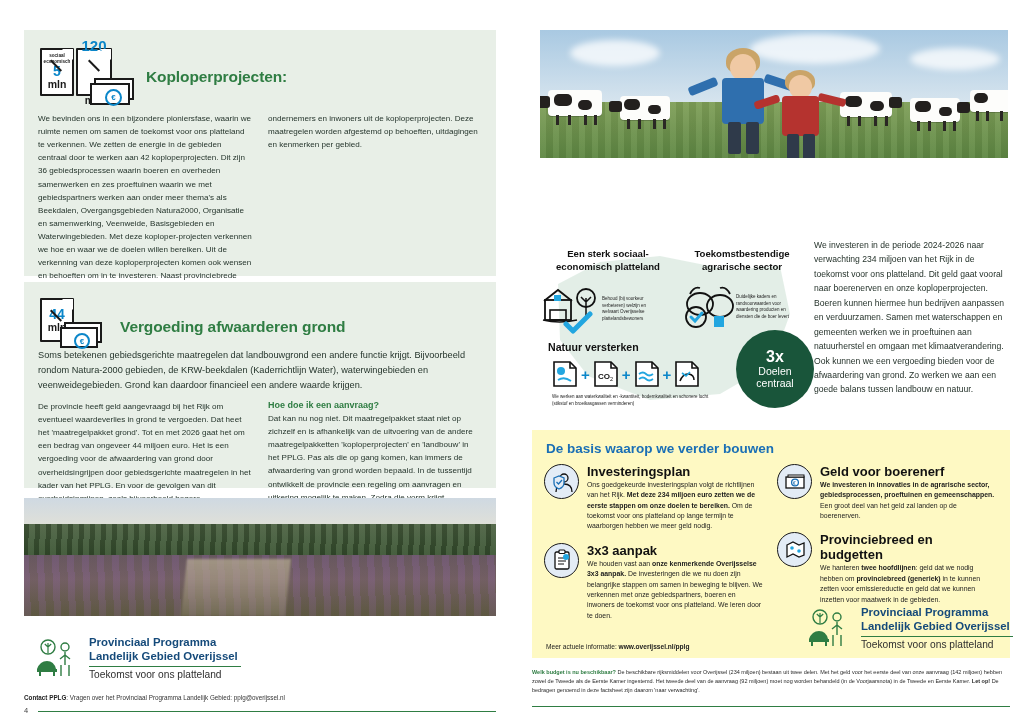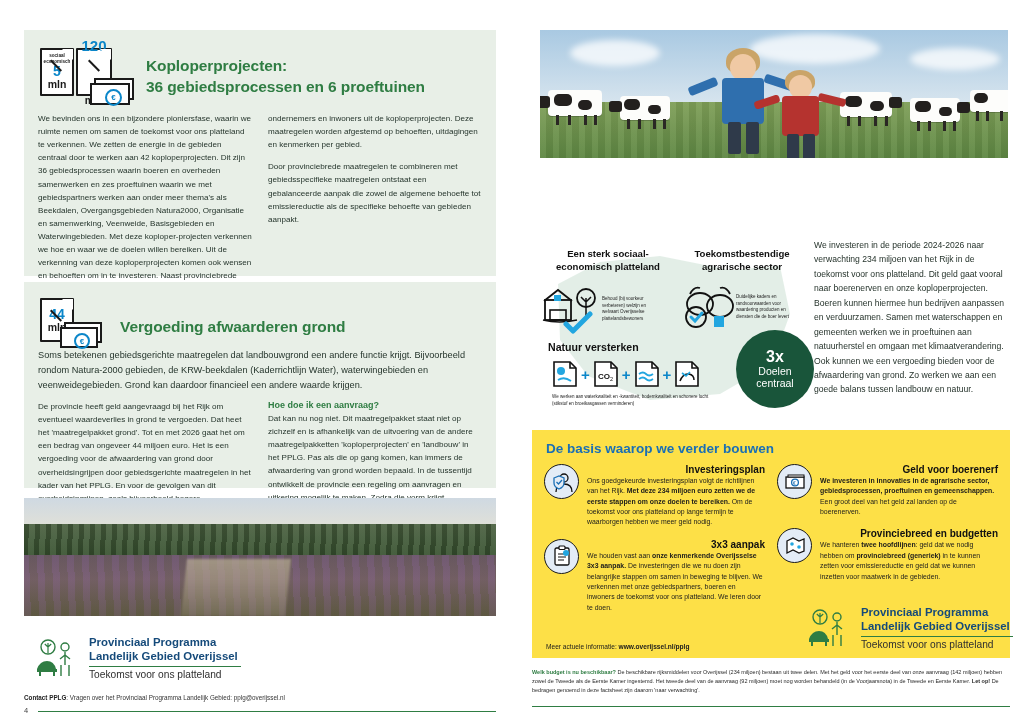--- a/index.html
+++ b/index.html
@@ -213,36 +213,36 @@
   .badge3x .b3 { font-size: 10.5px; }
 
   .right-intro {
     position:absolute; left: 814px; top: 238px; width: 194px;
     color: #1f2d25; font-size: 8.6px; line-height: 1.68;
   }
 
   .bluebox {
     position:absolute; left: 532px; top: 430px;
     width: 478px; height: 228px;
-    background: #fde047;
+    background: #fef9c3;
   }
   .bluebox-h {
     color:#1a6fb5; font-weight:bold; font-size:13.5px;
     padding: 11px 0 0 14px;
   }
   .bb-cols { display:flex; gap: 12px; padding: 8px 12px 0 12px; }
   .bb-col { flex:1; }
   .bb-item { display:flex; gap:8px; margin-bottom: 11px; }
   .bb-icon {
     width: 33px; height: 33px; flex:0 0 auto;
     border: 1.6px solid #1a1a1a; border-radius: 50%;
     display:flex; align-items:center; justify-content:center;
     background: #e3ecf6;
   }
-  .bb-title { font-size: 10px; font-weight: bold; color:#111; margin-bottom: 1px; text-align: right; }
+  .bb-title { font-size: 13px; font-weight: bold; color:#111; margin-bottom: 1px; }
   .bb-text { font-size: 6.9px; color:#1b1b1b; line-height:1.5; }
   .bb-text b { font-weight: bold; }
   .bb-more { position:absolute; left: 14px; bottom: 8px; font-size: 6.6px; color:#1b1b1b; }
   .bb-more b { font-weight: bold; }
 
   .right-logo { position:absolute; left: 806px; top: 606px; }
   .footnote {
     position:absolute; left: 532px; top: 668px; width: 478px;
     font-size: 5.5px; line-height: 1.62; color:#2a2a2a;
   }
@@ -273,31 +273,29 @@
             <div class="doc-num" style="font-size:15px">120</div>
             <div class="doc-mln">mln</div>
           </div>
           <div class="money" style="left:56px; top:34px; width:40px; height:22px;"></div>
           <div class="money" style="left:52px; top:39px; width:40px; height:22px;">
             <div class="coin" style="left:13px; top:4px; width:13px; height:13px;">€</div>
           </div>
         </div>
         <div class="head-title">
           <div>Koploperprojecten:</div>
-          <div>36 gebiedsprocessen en 6 proeftuinen</div>
         </div>
       </div>
 
       <div class="cols" style="top:82px;">
         <div class="col">
           <p class="body">We bevinden ons in een bijzondere pioniersfase, waarin we ruimte nemen om samen de toekomst voor ons platteland te verkennen. We zetten de energie in de gebieden centraal door te werken aan 42 koploperprojecten. Dit zijn 36 gebiedsprocessen waarin boeren en overheden samenwerken en zes proeftuinen waarin we met gebiedspartners werken aan onder meer thema's als Beekdalen, Overgangsgebieden Natura2000, Organisatie en samenwerking, Veenweide, Basisgebieden en Waterwingebieden. Met deze koploper-projecten verkennen we hoe en waar we de doelen willen bereiken. Uit de verkenning van deze koploperprojecten komen ook wensen en behoeften om in te investeren. Naast provinciebrede maatregelen om bij te dragen aan brede emissiereductie komen er dus ook regelingen die tegemoetkomen aan de wensen van</p>
         </div>
         <div class="col">
           <p class="body">ondernemers en inwoners uit de koploperprojecten. Deze maatregelen worden afgestemd op behoeften, uitdagingen en kenmerken per gebied.</p>
-          <p class="body">Door provinciebrede maatregelen te combineren met gebiedsspecifieke maatregelen ontstaat een gebalanceerde aanpak die zowel de algemene behoefte tot emissiereductie als de specifieke behoefte van gebieden aanpakt.</p>
         </div>
       </div>
     </div>
 
     <div class="panel panel-b">
       <div class="head-row">
         <div class="icongrp small">
           <div class="doc" style="left:2px; top:2px; width:34px; height:44px;">
             <span class="fold"></span>
             <div class="doc-num">44</div>

